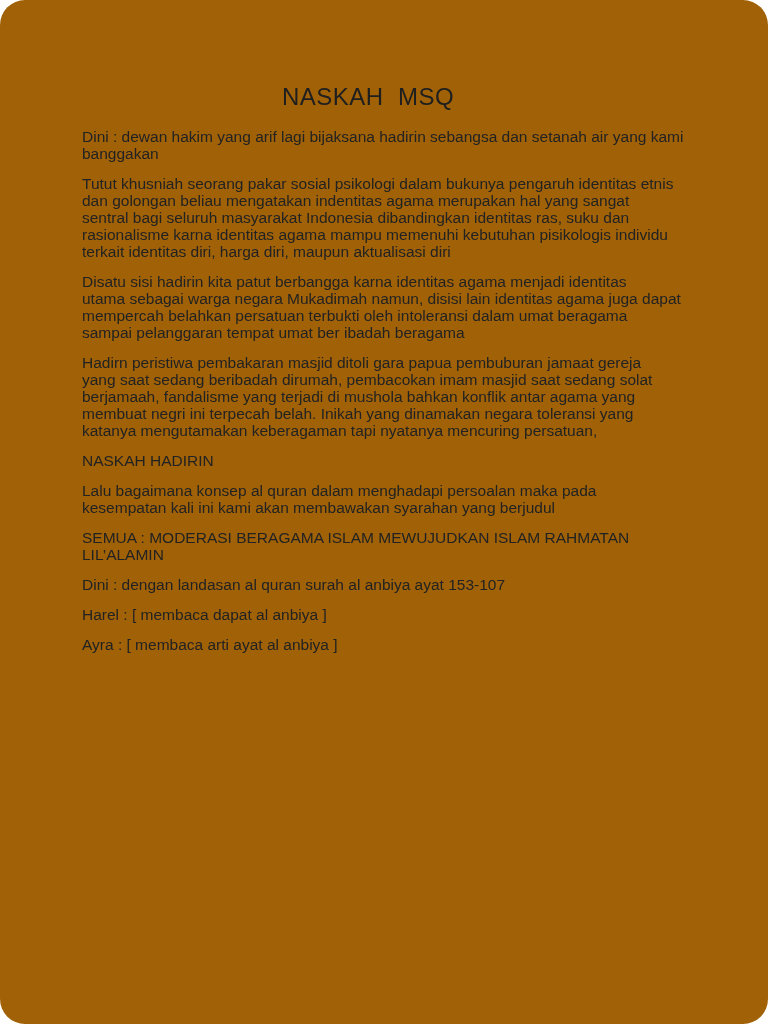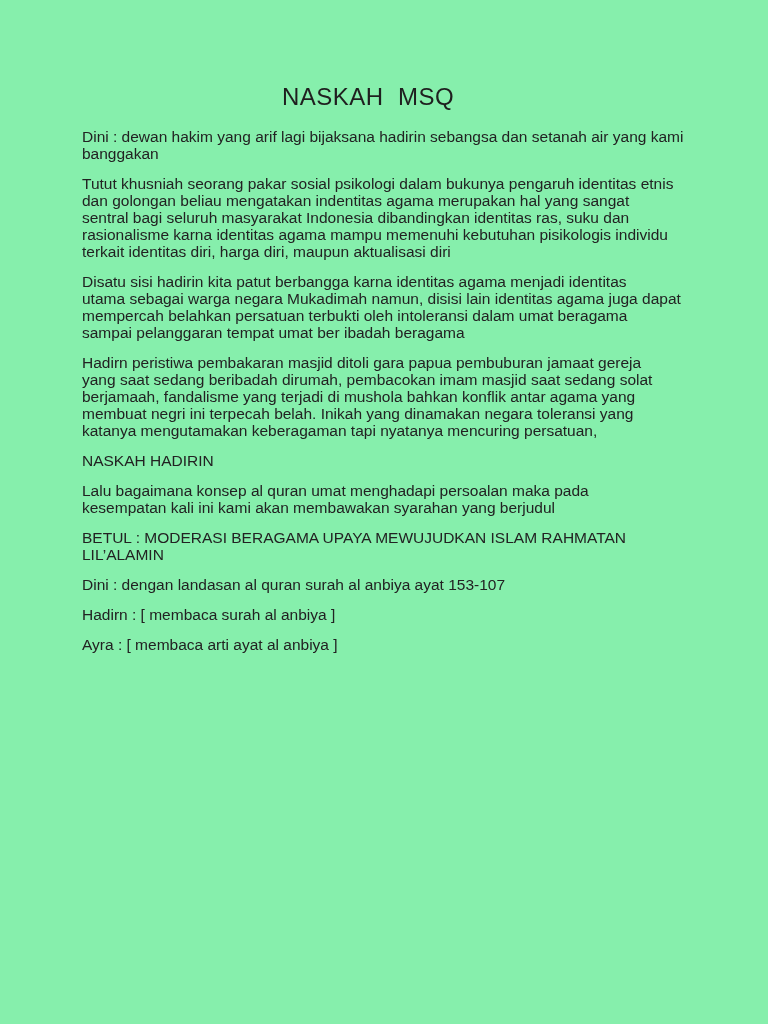--- a/index.html
+++ b/index.html
@@ -8,22 +8,23 @@
     background: #ffffff;
   }
   body {
     font-family: "Liberation Sans", sans-serif;
     color: #222222;
   }
   .page {
     position: relative;
     width: 768px;
     height: 1024px;
-    background: #86efac;
+    background: #a16207;
     overflow: hidden;
+    border-radius: 25px;
   }
   .content {
     padding: 82px 56px 0 82px; 
   }
   .doc-title {
     font-size: 24px;
     line-height: 30px;
     font-weight: 400;
     text-align: center;
     position: relative;
@@ -72,25 +73,25 @@
 sampai pelanggaran tempat umat ber ibadah beragama</p>
 
     <p class="doc-paragraph">Hadirn peristiwa pembakaran masjid ditoli gara papua pembuburan jamaat gereja
 yang saat sedang beribadah dirumah, pembacokan imam masjid saat sedang solat
 berjamaah, fandalisme yang terjadi di mushola bahkan konflik antar agama yang
 membuat negri ini terpecah belah. Inikah yang dinamakan negara toleransi yang
 katanya mengutamakan keberagaman tapi nyatanya mencuring persatuan,</p>
 
     <p class="doc-paragraph">NASKAH HADIRIN</p>
 
-    <p class="doc-paragraph">Lalu bagaimana konsep al quran umat menghadapi persoalan maka pada
+    <p class="doc-paragraph">Lalu bagaimana konsep al quran dalam menghadapi persoalan maka pada
 kesempatan kali ini kami akan membawakan syarahan yang berjudul</p>
 
-    <p class="doc-paragraph">BETUL : MODERASI BERAGAMA UPAYA MEWUJUDKAN ISLAM RAHMATAN
+    <p class="doc-paragraph">SEMUA : MODERASI BERAGAMA ISLAM MEWUJUDKAN ISLAM RAHMATAN
 LIL’ALAMIN</p>
 
     <p class="doc-paragraph">Dini : dengan landasan al quran surah al anbiya ayat 153-107</p>
 
-    <p class="doc-paragraph">Hadirn : [ membaca surah al anbiya ]</p>
+    <p class="doc-paragraph">Harel : [ membaca dapat al anbiya ]</p>
 
     <p class="doc-paragraph">Ayra : [ membaca arti ayat al anbiya ]</p>
   </div>
 </div>
 
 </body></html>

